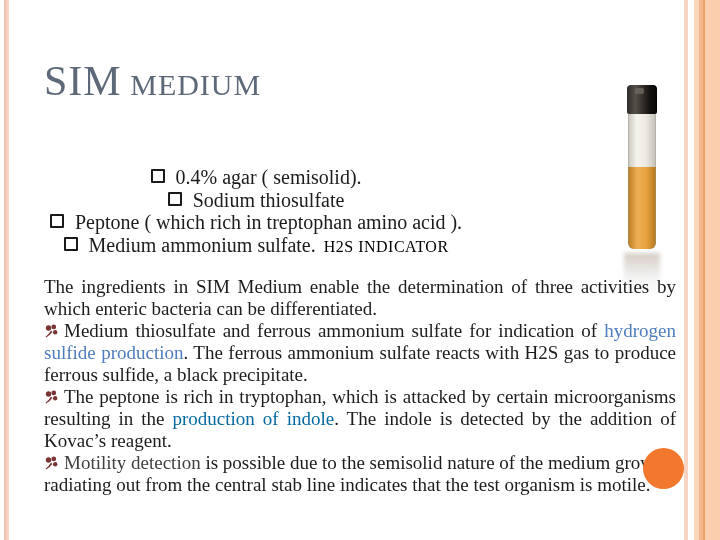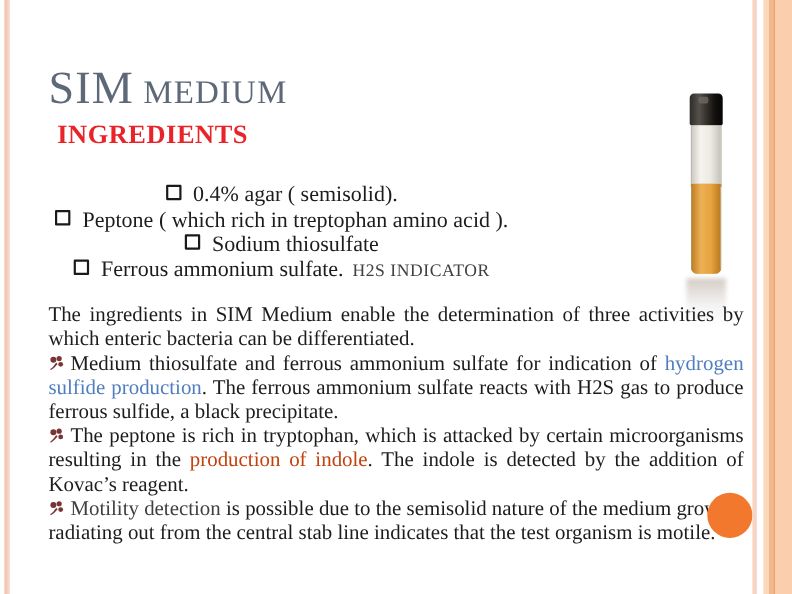--- a/index.html
+++ b/index.html
@@ -67,34 +67,33 @@
   <div class="stripe r1"></div>
   <div class="stripe r2"></div>
   <div class="stripe r3"></div>
   <div class="stripe r4"></div>
   <div class="stripe r5"></div>
 
   <div class="title">
     <span class="big">SIM</span><span class="small"> MEDIUM</span>
   </div>
 
-  <div class="ing-head">INGREDIENTS</div>
 
   <ul class="ing-list">
     <li>
       <span class="chk"></span><span>0.4% agar ( semisolid).</span>
     </li>
     <li>
+      <span class="chk"></span><span>Sodium thiosulfate</span>
+    </li>
+    <li>
       <span class="chk"></span><span>Peptone ( which rich in treptophan amino acid ).</span>
     </li>
     <li>
-      <span class="chk"></span><span>Sodium thiosulfate</span>
-    </li>
-    <li>
-      <span class="chk"></span><span>Ferrous ammonium sulfate.</span><span class="h2s" style="color:#404040">H2S INDICATOR</span>
+      <span class="chk"></span><span>Medium ammonium sulfate.</span><span class="h2s" style="color:#000000">H2S INDICATOR</span>
     </li>
   </ul>
 
   <div class="vial-wrap">
     <div class="cap">
       <div class="cap-hl"></div>
     </div>
     <div class="glass"></div>
     <div class="meniscus"></div>
     <div class="liquid"></div>
@@ -116,21 +115,21 @@
     </p>
 
     <p class="just">
       <svg class="fleuron" viewBox="0 0 16 16">
           <g fill="#7b3434">
             <circle cx="4.6" cy="4.6" r="3.1"></circle>
             <circle cx="10.6" cy="3.4" r="2.7"></circle>
             <circle cx="12.2" cy="9.4" r="2.5"></circle>
             <path d="M1.2,14.6 Q4.5,12.5 7.5,7.5 L9,9 Q5.5,13.5 2,15.3 Z"></path>
           </g>
-        </svg><span>The peptone is rich in tryptophan, which is attacked by certain microorganisms resulting in the </span><span class="blue-link" style="color:#c2410c">production of indole</span><span>. The indole is detected by the addition of Kovac’s reagent.</span>
+        </svg><span>The peptone is rich in tryptophan, which is attacked by certain microorganisms resulting in the </span><span class="blue-link" style="color:#0369a1">production of indole</span><span>. The indole is detected by the addition of Kovac’s reagent.</span>
     </p>
 
     <p>
       <svg class="fleuron" viewBox="0 0 16 16">
           <g fill="#7b3434">
             <circle cx="4.6" cy="4.6" r="3.1"></circle>
             <circle cx="10.6" cy="3.4" r="2.7"></circle>
             <circle cx="12.2" cy="9.4" r="2.5"></circle>
             <path d="M1.2,14.6 Q4.5,12.5 7.5,7.5 L9,9 Q5.5,13.5 2,15.3 Z"></path>
           </g>

